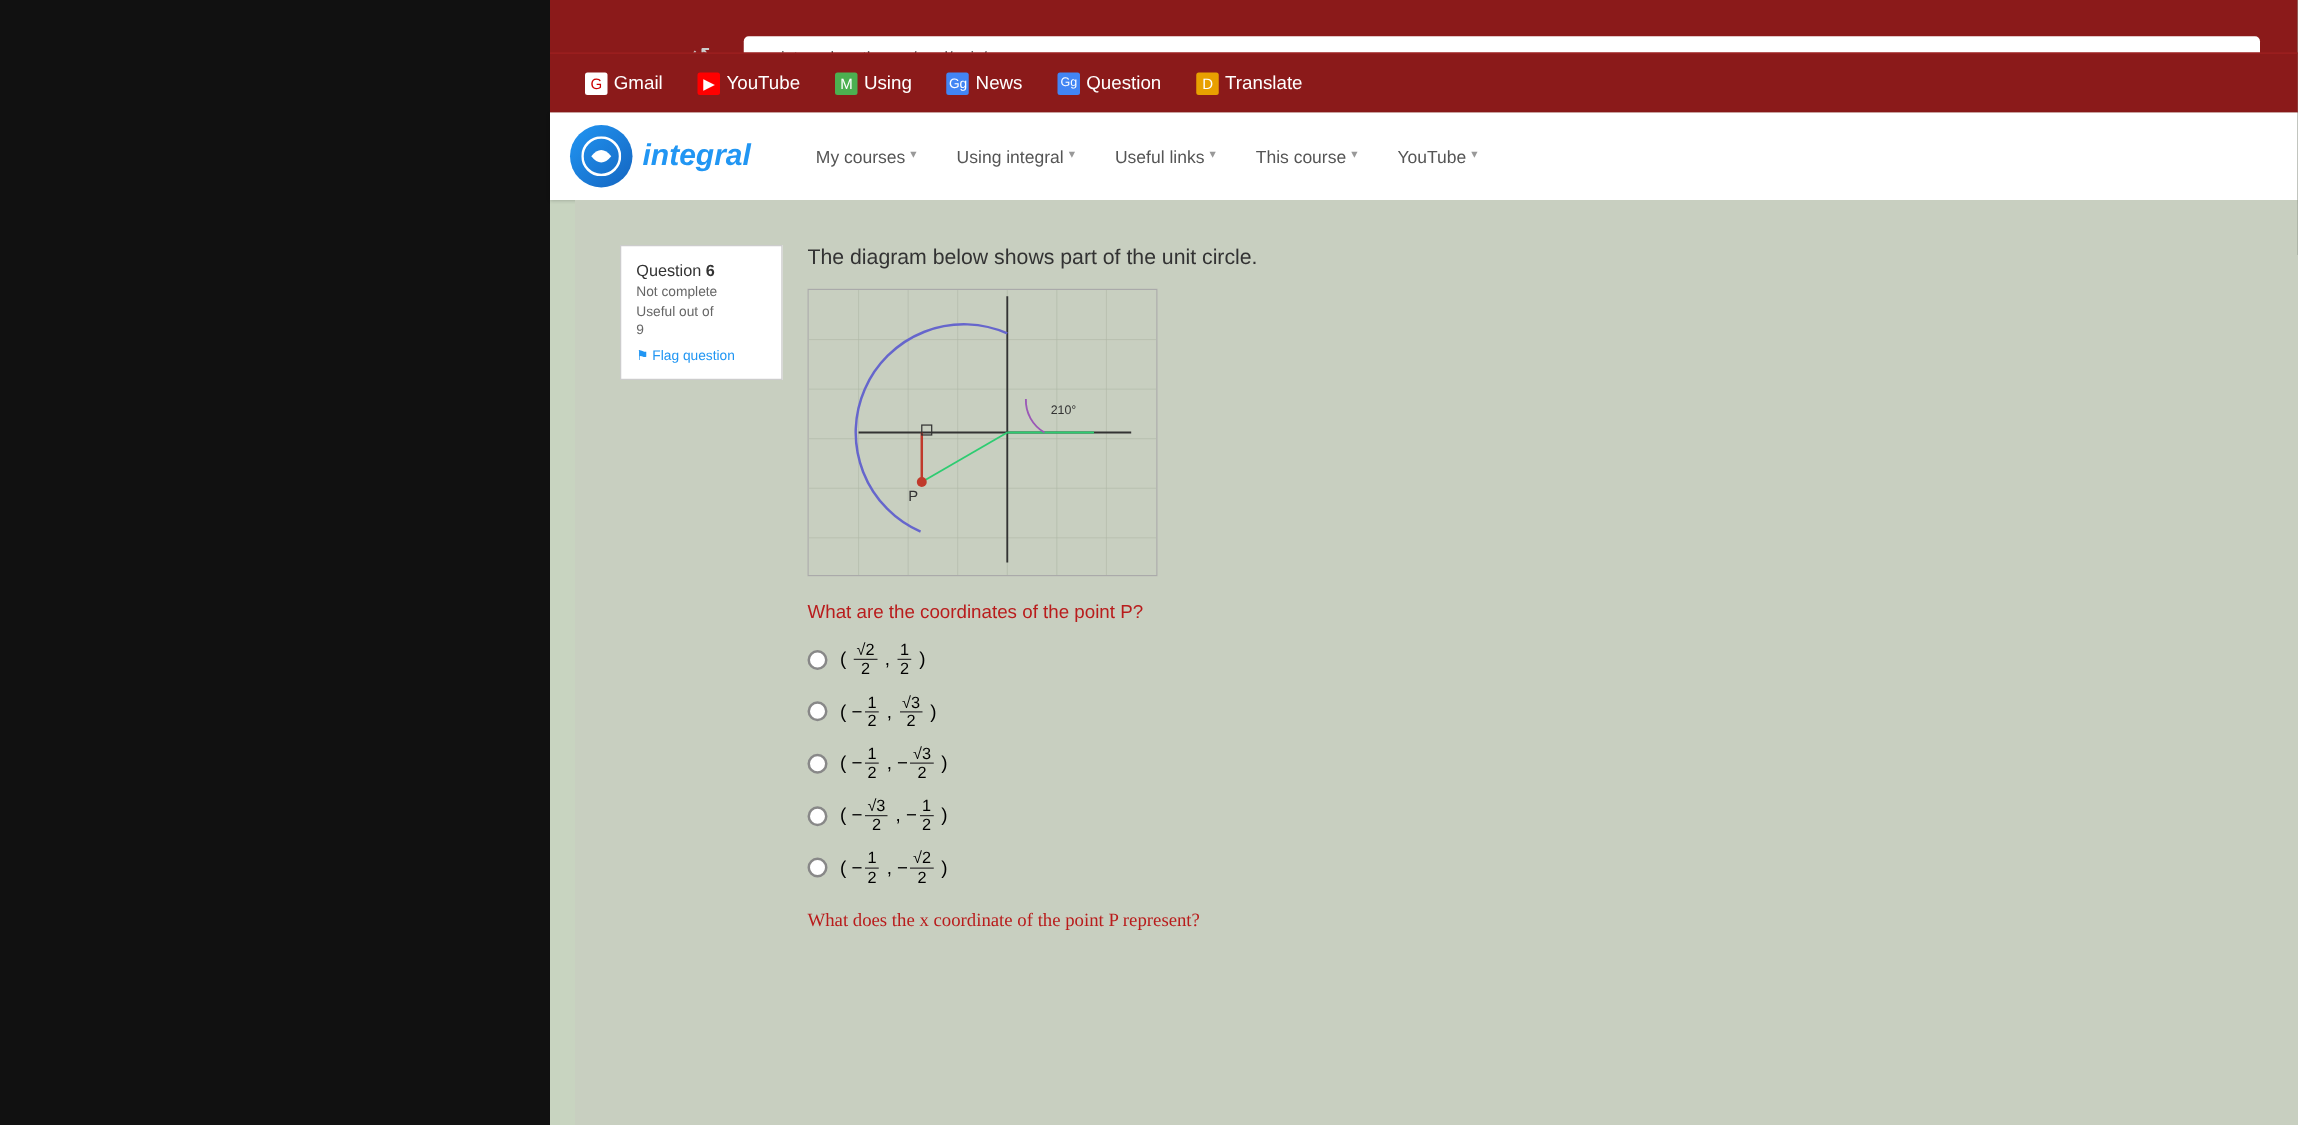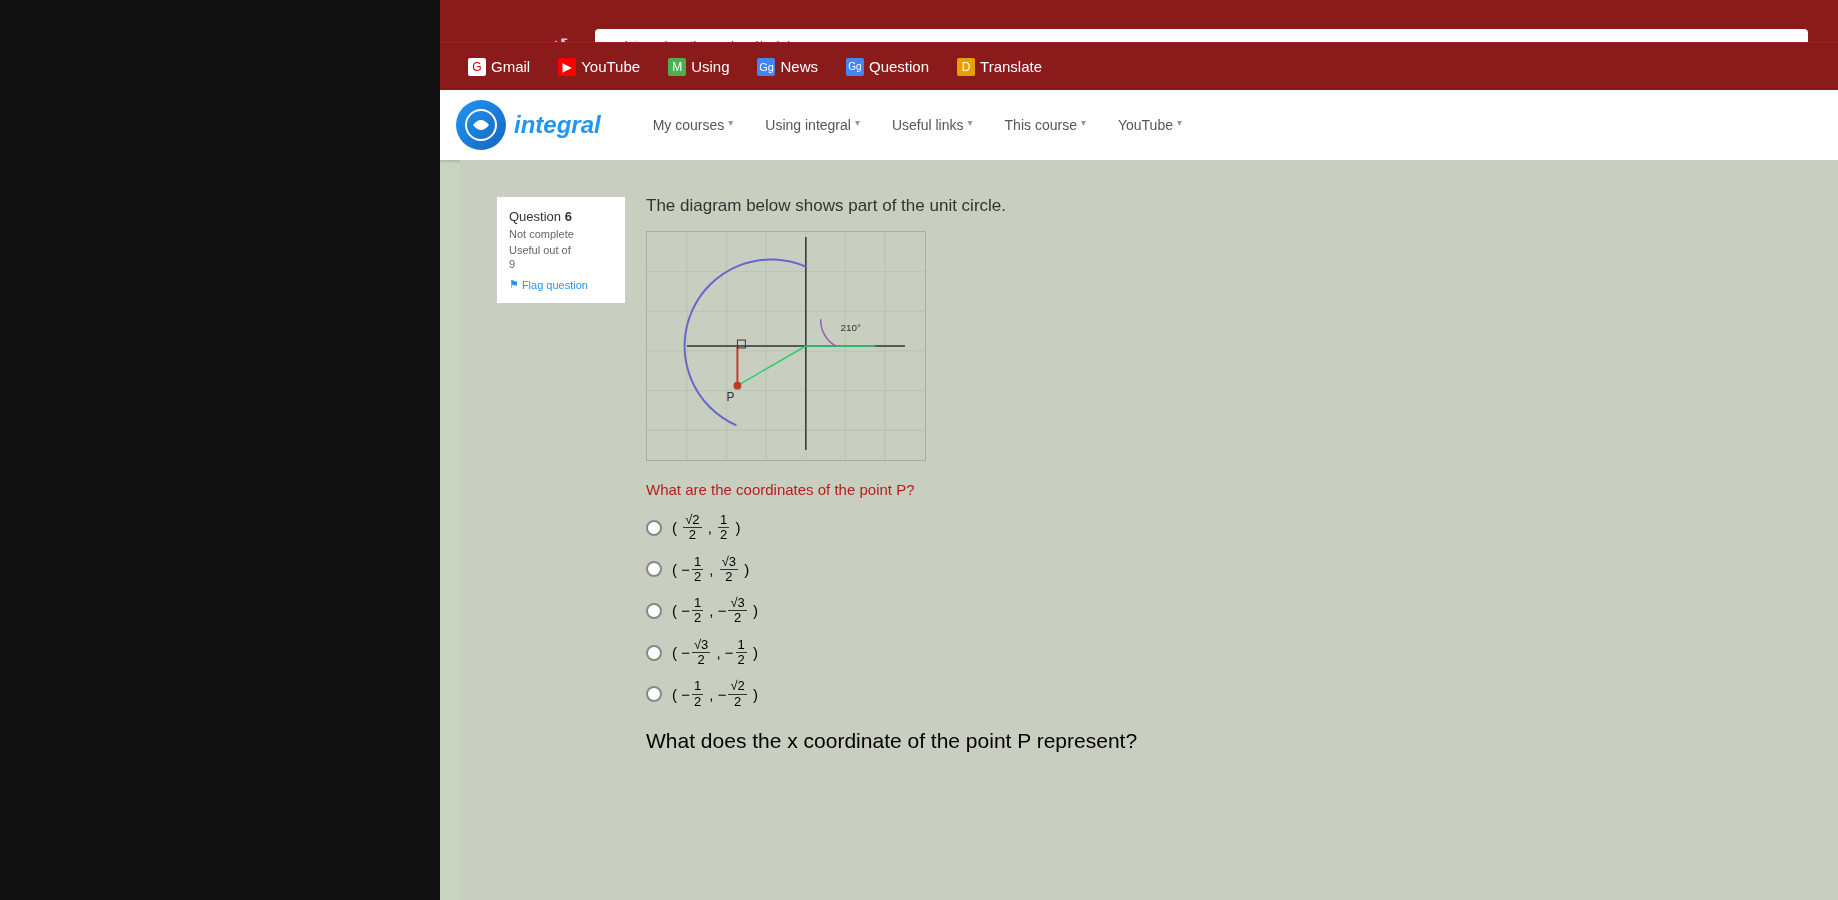--- a/index.html
+++ b/index.html
@@ -275,23 +275,24 @@
     .radio-btn {
       width: 16px;
       height: 16px;
       border-radius: 50%;
       border: 2px solid #888;
       background: #fff;
       flex-shrink: 0;
     }
 
     .bottom-question {
-      font-size: 21px;
-      color: #000000;
+      font-size: 15px;
+      color: #b91c1c;
       margin-top: 10px;
+      font-family: Liberation Serif, serif;
     }
 
     
     .frac {
       display: inline-flex;
       flex-direction: column;
       align-items: center;
       vertical-align: middle;
       font-size: 14px;
       line-height: 1.1;

